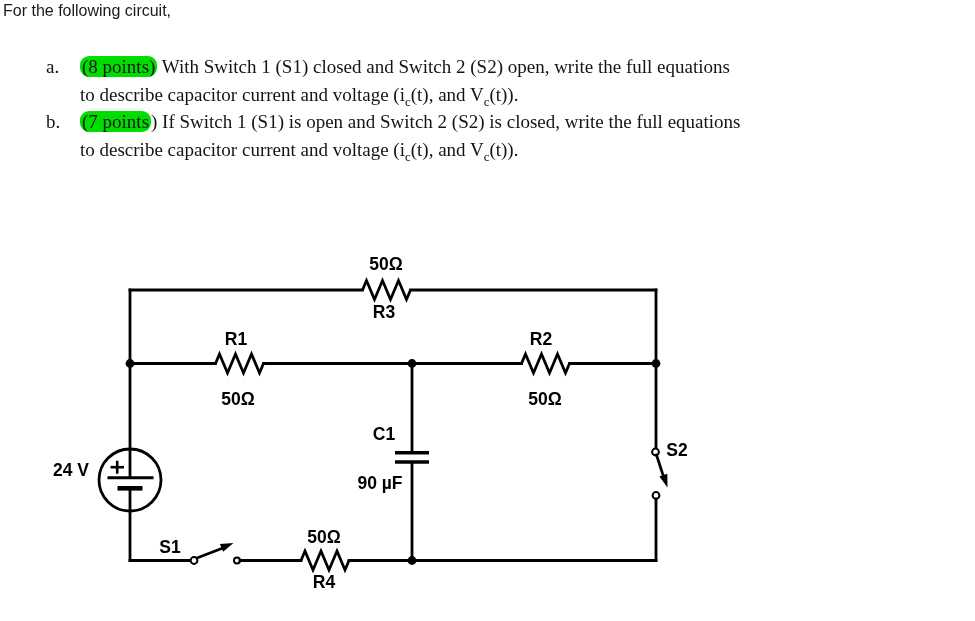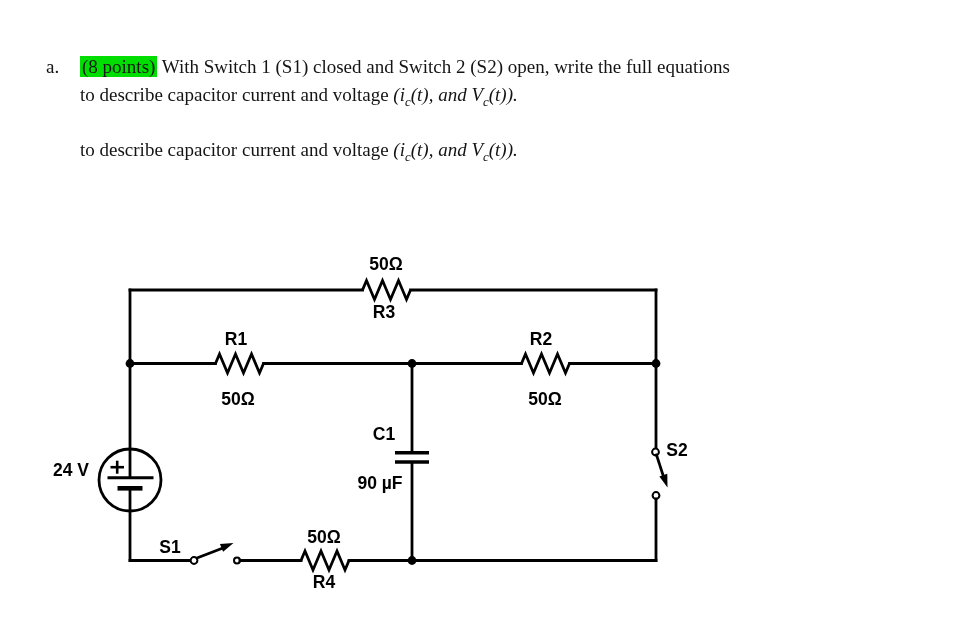--- a/index.html
+++ b/index.html
@@ -5,47 +5,51 @@
   html,body{margin:0;padding:0;background:#fff;}
   .page{position:relative;width:975px;height:621px;background:#fff;overflow:hidden;
         color:#161616;}
   
   .intro{position:absolute;left:3px;top:2px;
          font:16px "Liberation Sans",sans-serif;color:#1a1a1a;}
   .qline{position:absolute;left:46px;white-space:nowrap;
          font:19px "Liberation Serif",serif;color:#141414;line-height:23px;}
   .qline.cont{left:80px;}
   .letter{display:inline-block;width:34px;}
-  mark{background:#00dd00;color:#141414;padding:0 2px;}
-  .math{font-style:italic;}
+  mark{background:#00dd00;color:#141414;padding:0 2px;border-radius:9px;}
+  .math{}
   .math sub{font-size:0.68em;line-height:0;}
   
   svg.circuit{position:absolute;left:0;top:0;}
   .wire{stroke:#000;stroke-width:2.8;fill:none;stroke-linecap:square;}
   .comp{stroke:#000;stroke-width:2.8;fill:none;stroke-linejoin:miter;}
   .plate{stroke:#000;stroke-width:3.4;fill:none;}
   .dot{fill:#000;stroke:none;}
   .contact{fill:#fff;stroke:#000;stroke-width:2;}
   .arrow{fill:#000;stroke:none;}
   .lbl{font-family:"Liberation Sans",sans-serif;font-weight:bold;font-size:17.5px;
        fill:#000;text-anchor:middle;}
 </style>
 </head>
 <body>
 
 <div class="page">
 
+  <div class="intro">For the following circuit,</div>
 
   <div class="qline" style="top:55px">
     <span class="letter">a.</span><mark>(8 points)</mark><span></span><span> With Switch 1 (S1) closed and Switch 2 (S2) open, write the full equations</span>
   </div>
   <div class="qline cont" style="top:83px">
     <span>to describe capacitor current and voltage </span><span class="math"><span>(i</span><sub>c</sub><span>(t), and V</span><sub>c</sub><span>(t)).</span></span>
   </div>
 
+  <div class="qline" style="top:110px">
+    <span class="letter">b.</span><mark>(7 points</mark><span>)</span><span> If Switch 1 (S1) is open and Switch 2 (S2) is closed, write the full equations</span>
+  </div>
   <div class="qline cont" style="top:138px">
     <span>to describe capacitor current and voltage </span><span class="math"><span>(i</span><sub>c</sub><span>(t), and V</span><sub>c</sub><span>(t)).</span></span>
   </div>
 
 
   <svg class="circuit" width="975" height="621" viewBox="0 0 975 621">
 
     <path class="wire" d="M130,290 H362.5"></path>
     <polyline class="comp" points="362.5,290 366.5,280.5 374.5,299.5 382.5,280.5 390.5,299.5 398.5,280.5 406.5,299.5 410.5,290"></polyline>
     <path class="wire" d="M410.5,290 H656"></path>

